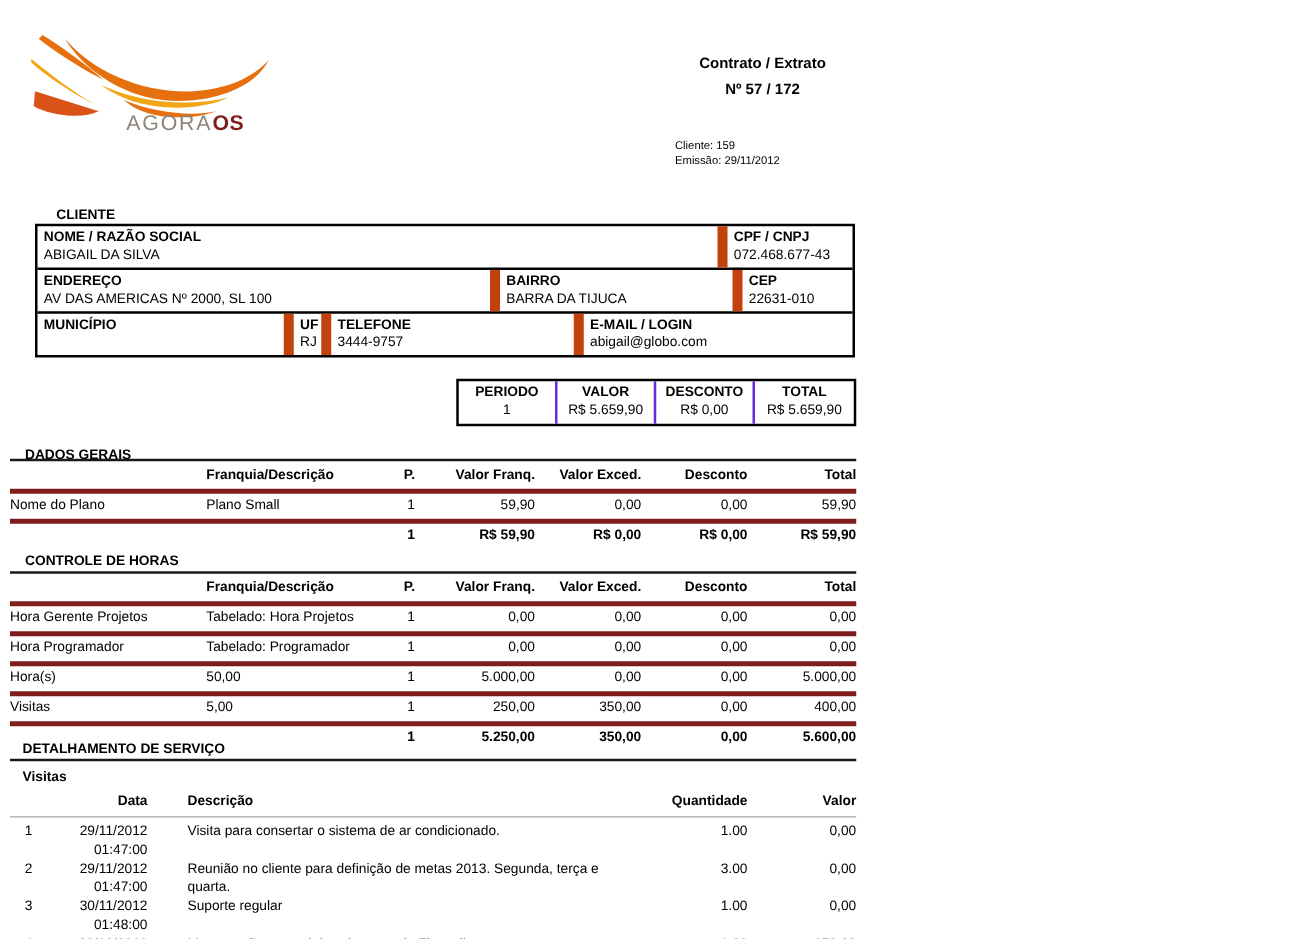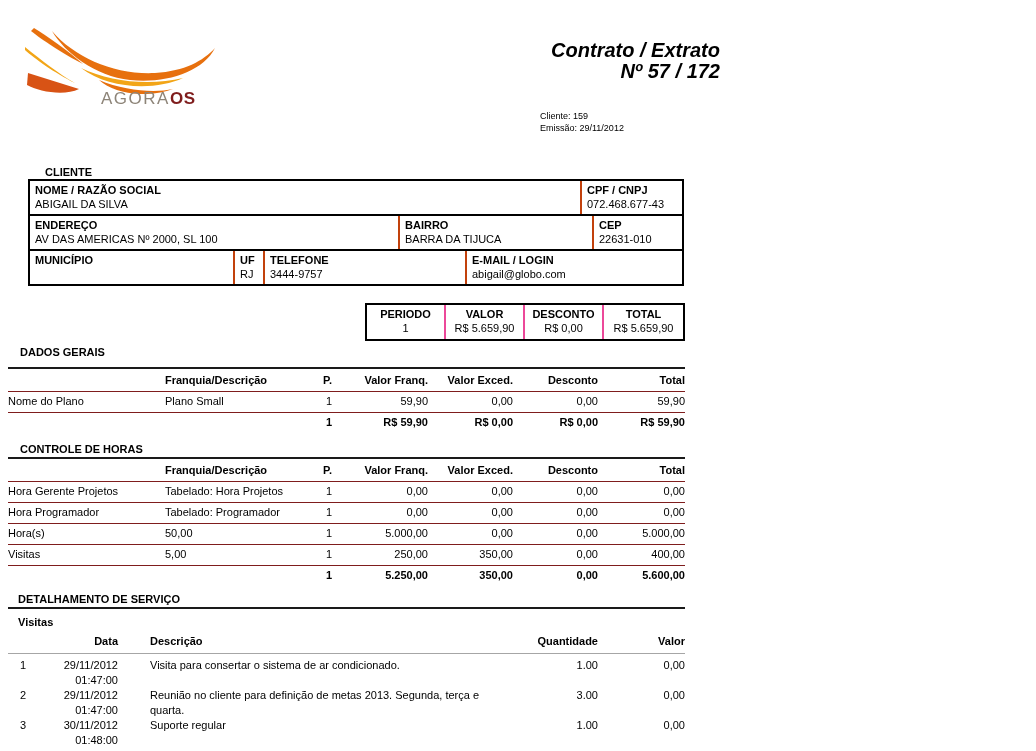--- a/index.html
+++ b/index.html
@@ -9,42 +9,42 @@
     font-family:"Liberation Sans","DejaVu Sans",sans-serif;
     color:#000; font-size:11px; overflow:hidden;
   }
   
   .logo { position:absolute; left:25px; top:28px; width:190px; height:84px; }
   .logo svg { position:absolute; left:0; top:0; }
   .logo-text { position:absolute; left:76px; top:61px; font-size:17px; letter-spacing:1.5px; color:#8d8478; white-space:nowrap; }
   .logo-text .os { font-weight:bold; color:#7f1d1d; letter-spacing:0.5px; }
   .company-info { position:absolute; left:237px; top:48px; font-size:11px; line-height:17.5px; }
   .company-info .co-name { font-weight:bold; }
-  .doc-title { position:absolute; left:500px; top:40px; width:220px; text-align:right; font-weight:bold; font-size:20px; line-height:21px;font-style:italic; }
+  .doc-title { position:absolute; left:500px; top:40px; width:220px; text-align:center; font-weight:bold; font-size:12px; line-height:21px; }
   .doc-meta { position:absolute; left:540px; top:110px; font-size:9px; line-height:12px; }
   
   .cliente-label { position:absolute; left:45px; top:166px; font-weight:bold; font-size:11px; }
   .cliente-table { position:absolute; left:28px; top:179px; width:656px; border:2px solid #000; }
   .ct-row { display:flex; border-bottom:2px solid #000; }
   .ct-row:last-child { border-bottom:none; }
-  .ct-cell { border-right:2px solid #c2410c; padding:2px 5px 3px; min-height:30px; }
+  .ct-cell { border-right:8px solid #c2410c; padding:2px 5px 3px; min-height:30px; }
   .ct-cell:last-child { border-right:none; }
   .ct-lab { font-weight:bold; line-height:14px; }
   .ct-val { line-height:14px; min-height:14px; }
   
   .periodo-table { position:absolute; left:365px; top:303px; display:flex; border:2px solid #000; }
-  .pt-cell { width:79px; border-right:2px solid #ec4899; text-align:center; padding:3px 0 4px; }
+  .pt-cell { width:79px; border-right:2px solid #6d28d9; text-align:center; padding:3px 0 4px; }
   .pt-cell:last-child { border-right:none; }
   .pt-head { font-weight:bold; line-height:13px; }
   .pt-val { line-height:14px; }
   
   .section-title { position:absolute; left:20px; font-weight:bold; font-size:11px; }
   .section-rule { position:absolute; left:8px; width:677px; border-top:2px solid #1a1a1a; height:0; }
   .report-table { position:absolute; left:8px; width:677px; }
-  .rt-row { display:flex; border-bottom:1px solid #7f1d1d; padding:4px 0 5px; line-height:11px; }
+  .rt-row { display:flex; border-bottom:4px solid #7f1d1d; padding:4px 0 5px; line-height:11px; }
   .rt-header { font-weight:bold; }
   .rt-totals { font-weight:bold; border-bottom:none; }
   .c-item { width:157px; }
   .c-franq{ width:143px; }
   .c-p    { width:24px;  text-align:right; }
   .c-vf   { width:96px;  text-align:right; }
   .c-ve   { width:85px;  text-align:right; }
   .c-desc { width:85px;  text-align:right; }
   .c-tot  { width:87px;  text-align:right; }
   
@@ -144,21 +144,21 @@
     <div class="pt-cell">
       <div class="pt-head">DESCONTO</div>
       <div class="pt-val">R$ 0,00</div>
     </div>
     <div class="pt-cell">
       <div class="pt-head">TOTAL</div>
       <div class="pt-val">R$ 5.659,90</div>
     </div>
   </div>
 
-  <div class="section-title" style="top:346px;">DADOS GERAIS</div>
+  <div class="section-title" style="top:358px;">DADOS GERAIS</div>
   <div class="section-rule" style="top:367px;"></div>
   <div class="report-table" style="top:371px;">
     <div class="rt-row rt-header">
       <div class="c-item"></div>
       <div class="c-franq">Franquia/Descrição</div>
       <div class="c-p">P.</div>
       <div class="c-vf">Valor Franq.</div>
       <div class="c-ve">Valor Exced.</div>
       <div class="c-desc">Desconto</div>
       <div class="c-tot">Total</div>

